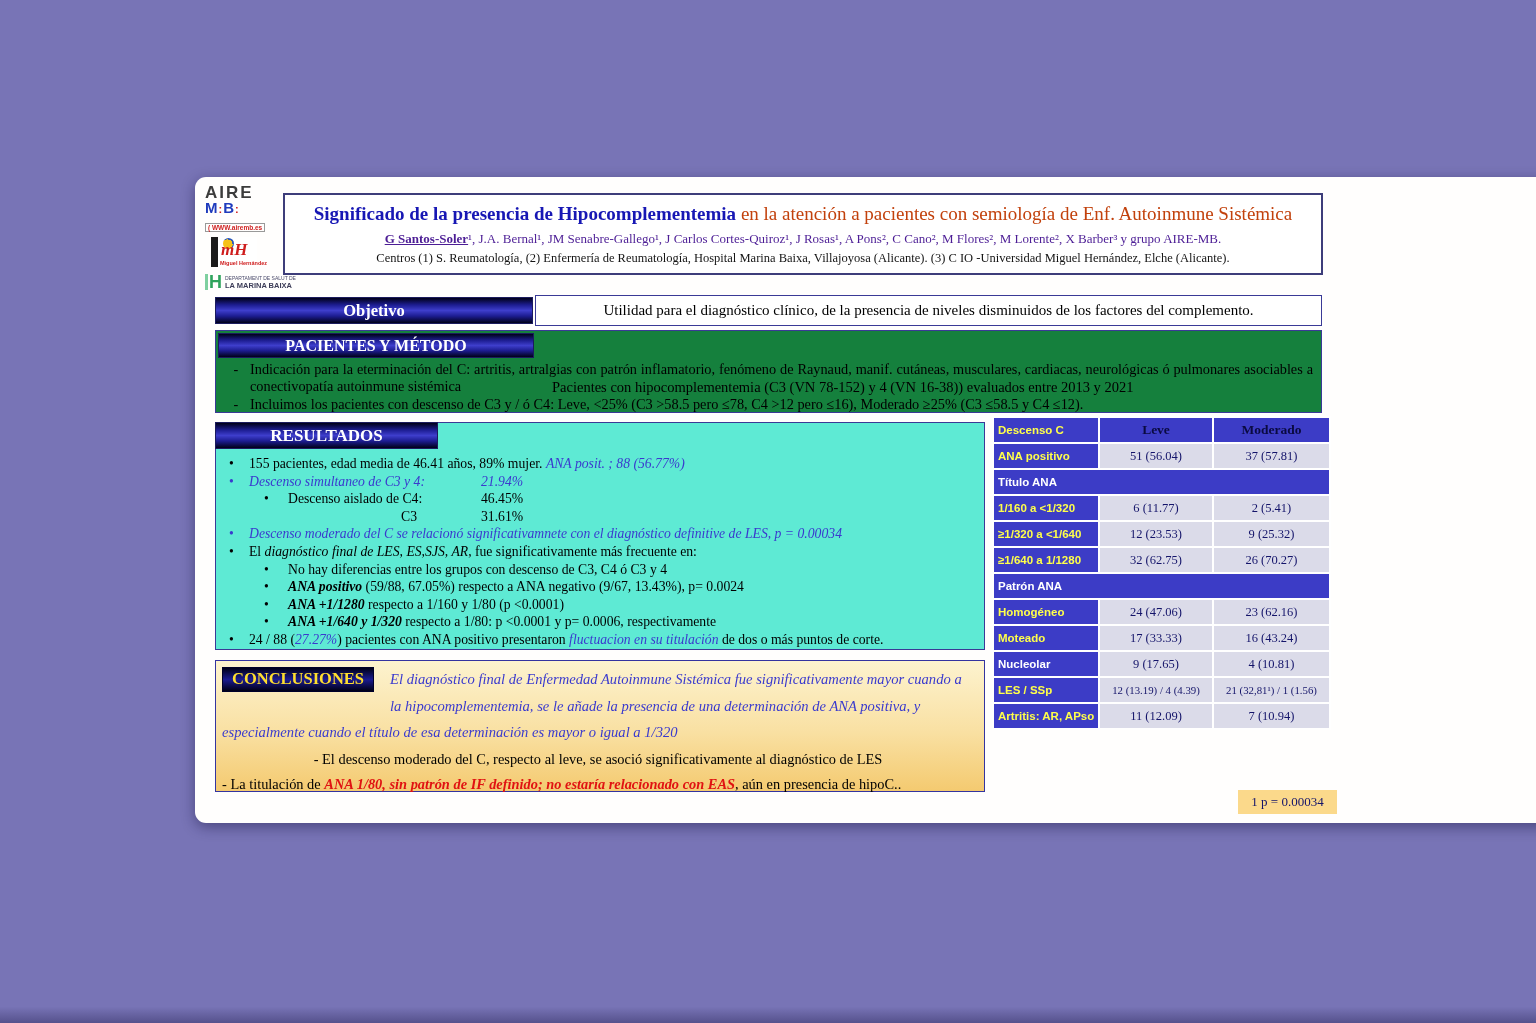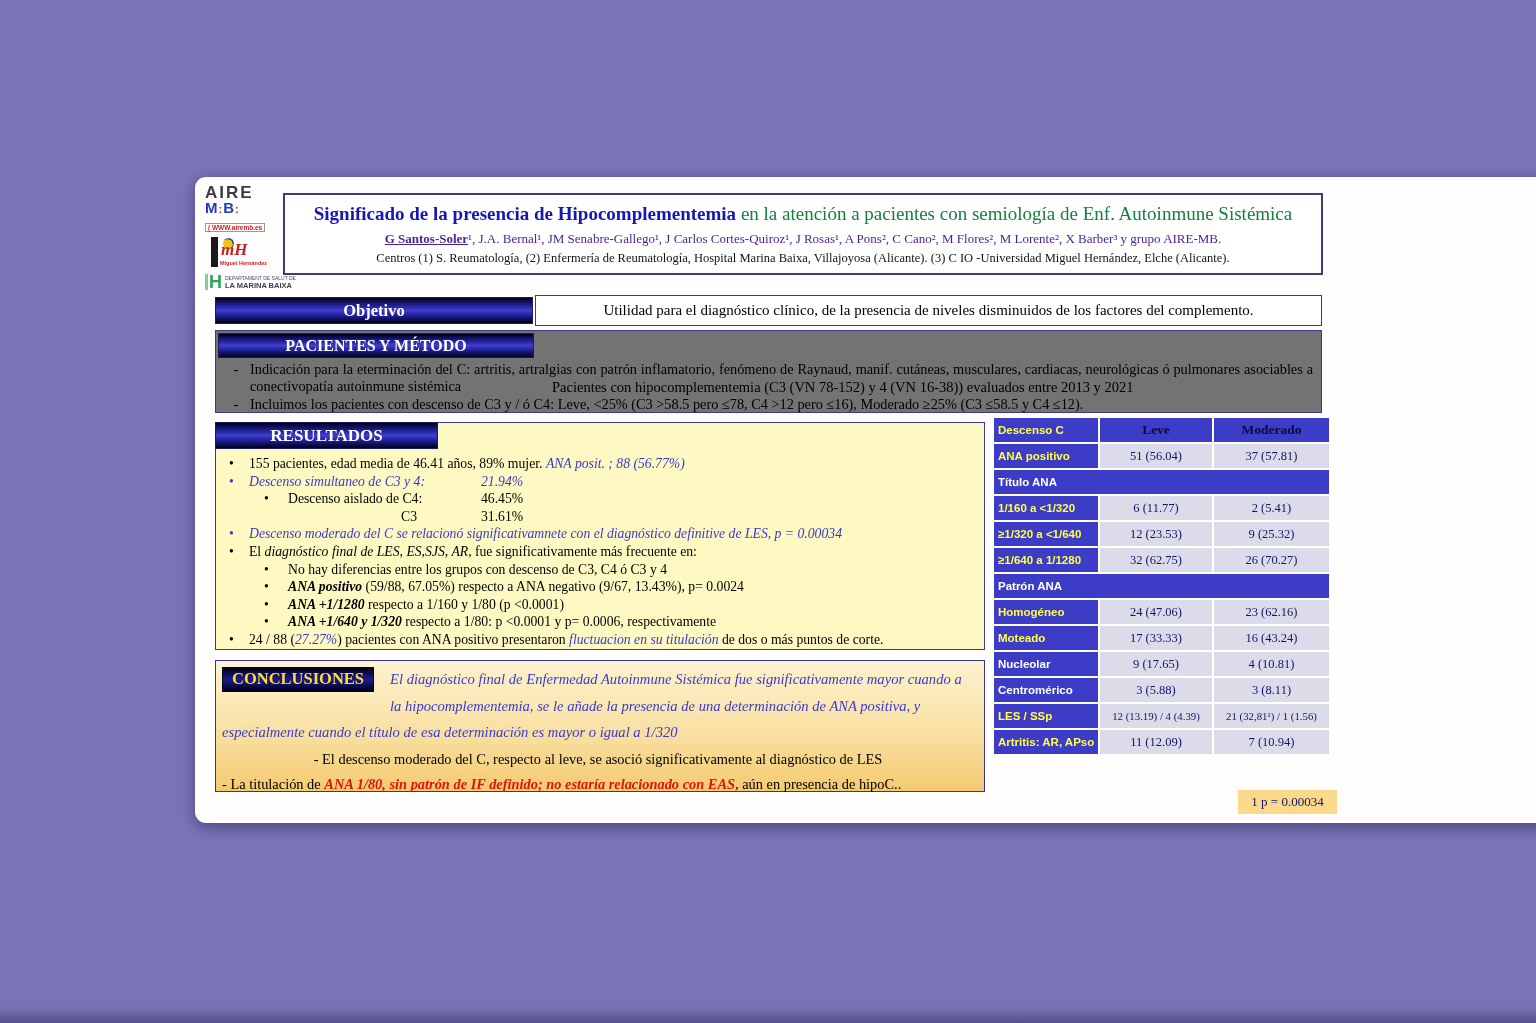--- a/index.html
+++ b/index.html
@@ -26,47 +26,47 @@
             border-left:3px solid #7fd0a0; padding-left:1px; }
   .dept-text { color:#4a4a6a; }
   .dept-l1 { font-size:5px; white-space:nowrap; }
   .dept-l2 { font-size:7.5px; font-weight:bold; white-space:nowrap; color:#3d3d58; }
 
   
   .title-box { position:absolute; left:88px; top:16px; width:1040px; height:82px;
                border:2px solid #3d3d7a; text-align:center; background:#fff; }
   .title { margin-top:8px; font-size:19px; line-height:22px; }
   .t-bold { color:#1717b4; font-weight:bold; }
-  .t-rest { color:#15803d; }
+  .t-rest { color:#c2410c; }
   .authors { margin-top:6px; font-size:13px; color:#4c1d95; }
   .a-lead { font-weight:bold; text-decoration:underline; }
   .centers { margin-top:4px; font-size:12.5px; color:#141414; }
 
   
   .bar { background:linear-gradient(180deg,#000018 0%,#1d1d92 28%,#3e3ecc 50%,#1d1d92 72%,#000018 100%);
          color:#ffffff; font-weight:bold; text-align:center; border:1px solid #1b1b5e; }
 
   .objetivo-bar { position:absolute; left:20px; top:120px; width:318px; height:27px; font-size:16.5px; line-height:25px; }
   .objetivo-text { position:absolute; left:340px; top:118px; width:787px; height:31px;
                    border:1.5px solid #3a3a96; font-size:15px; line-height:28px; text-align:center; color:#000; background:#fff; }
 
   
   .pacientes { position:absolute; left:20px; top:153px; width:1107px; height:83px;
-               border:1.5px solid #3a3a96; background:#737373; }
+               border:1.5px solid #3a3a96; background:#15803d; }
   .pac-bar { position:absolute; left:2px; top:2px; width:316px; height:25px; font-size:16px; line-height:23px; }
   .pac-intro { position:absolute; left:336px; top:6px; width:765px; font-size:14.5px; color:#000;margin-top:42px; }
   .pac-bullets { position:absolute; left:6px; top:30px; right:8px; }
   .dash-row { display:flex; font-size:14.3px; line-height:17.3px; color:#000; }
   .dash { width:28px; text-align:center; flex:none; }
   .dash-text { flex:1; }
   .just { text-align:justify; }
 
   
   .results { position:absolute; left:20px; top:245px; width:770px; height:228px;
-             border:1.5px solid #3a3a96; background:#fef9c3; }
+             border:1.5px solid #3a3a96; background:#5eead4; }
   .res-bar { position:absolute; left:-1px; top:-1px; width:223px; height:27px; font-size:17px; line-height:26px; }
   .res-content { position:absolute; left:0; top:32px; right:4px; font-size:13.7px; color:#000; }
   .r-line { position:relative; line-height:17.6px; }
   .lvl1 { padding-left:33px; }
   .lvl1 > .dot { position:absolute; left:13px; }
   .lvl2 { padding-left:72px; }
   .lvl2 > .dot { position:absolute; left:48px; }
   .c3line { padding-left:185px; }
   .val { position:absolute; left:265px; }
   .blue { color:#3a3ace; font-style:italic; }
@@ -228,25 +228,20 @@
             <td class="tbl-label">Moteado</td>
             <td class="tbl-data">17 (33.33)</td>
             <td class="tbl-data">16 (43.24)</td>
           </tr>
           <tr>
             <td class="tbl-label white">Nucleolar</td>
             <td class="tbl-data">9 (17.65)</td>
             <td class="tbl-data">4 (10.81)</td>
           </tr>
           <tr>
-            <td class="tbl-label white">Centromérico</td>
-            <td class="tbl-data">3 (5.88)</td>
-            <td class="tbl-data">3 (8.11)</td>
-          </tr>
-          <tr>
             <td class="tbl-label">LES / SSp</td>
             <td class="tbl-data small">12 (13.19) / 4 (4.39)</td>
             <td class="tbl-data small">21 (32,81¹) / 1 (1.56)</td>
           </tr>
           <tr>
             <td class="tbl-label">Artritis: AR, APso</td>
             <td class="tbl-data">11 (12.09)</td>
             <td class="tbl-data">7 (10.94)</td>
           </tr>
         </tbody>

